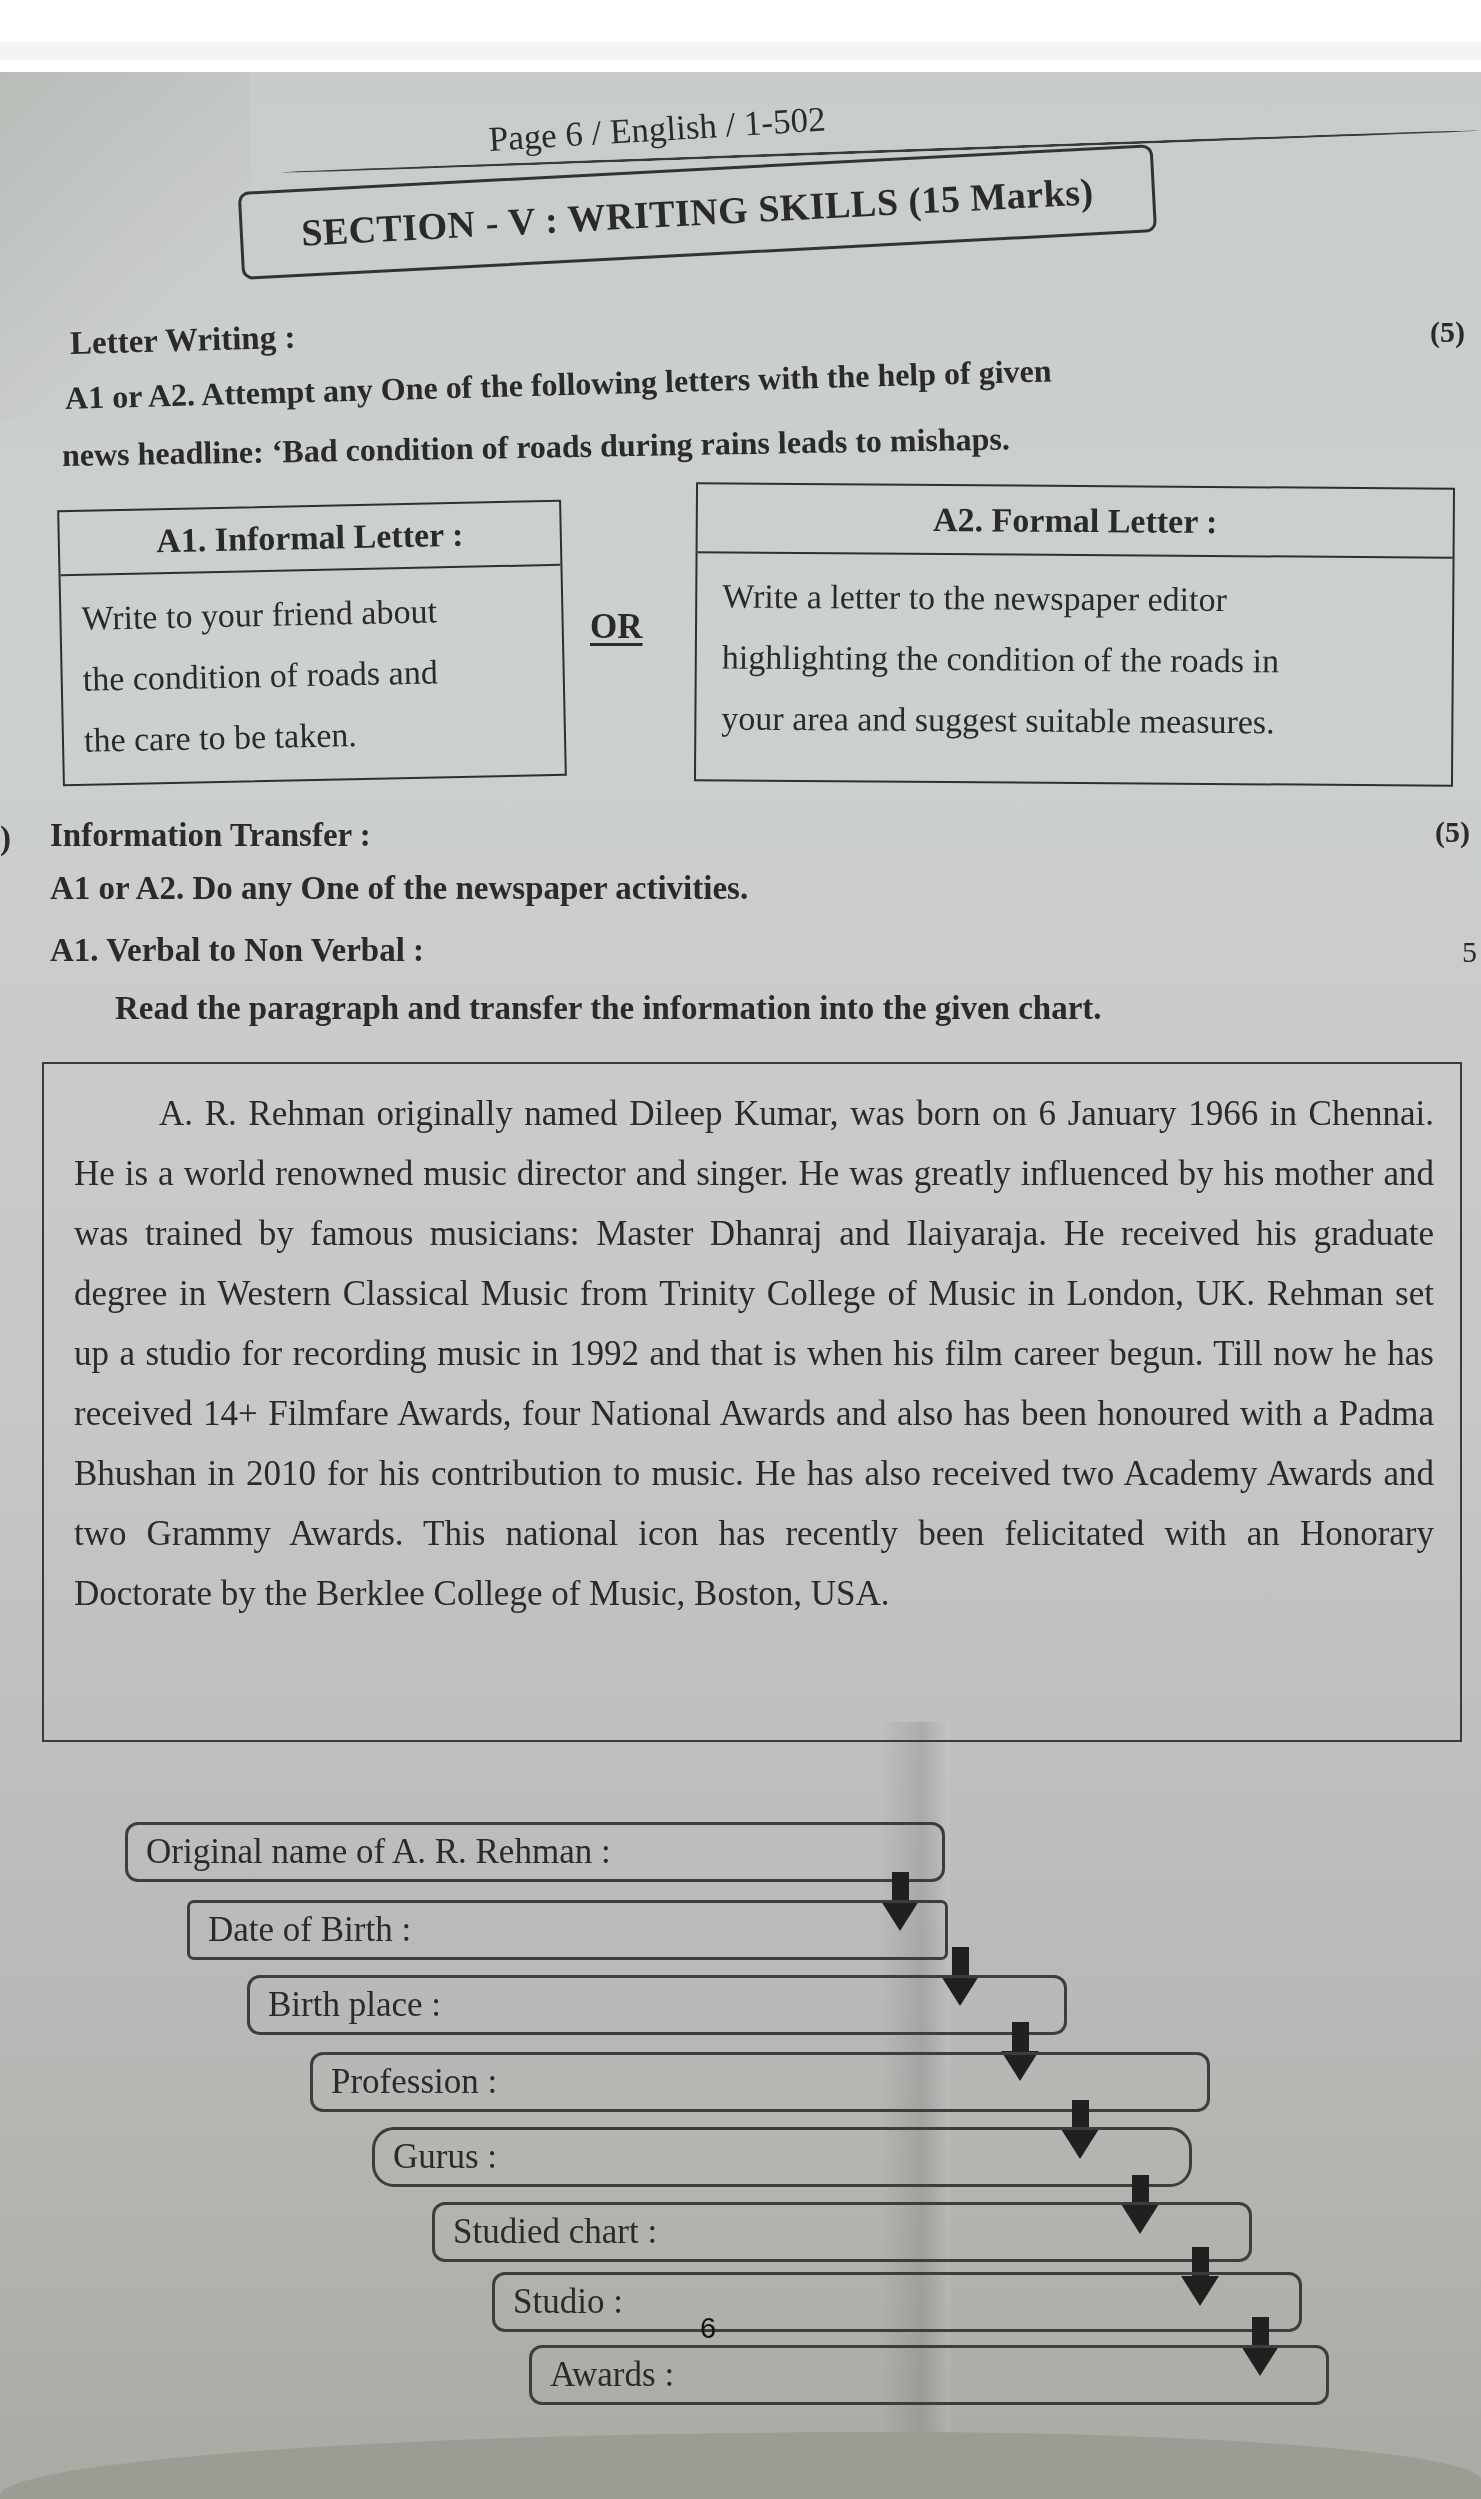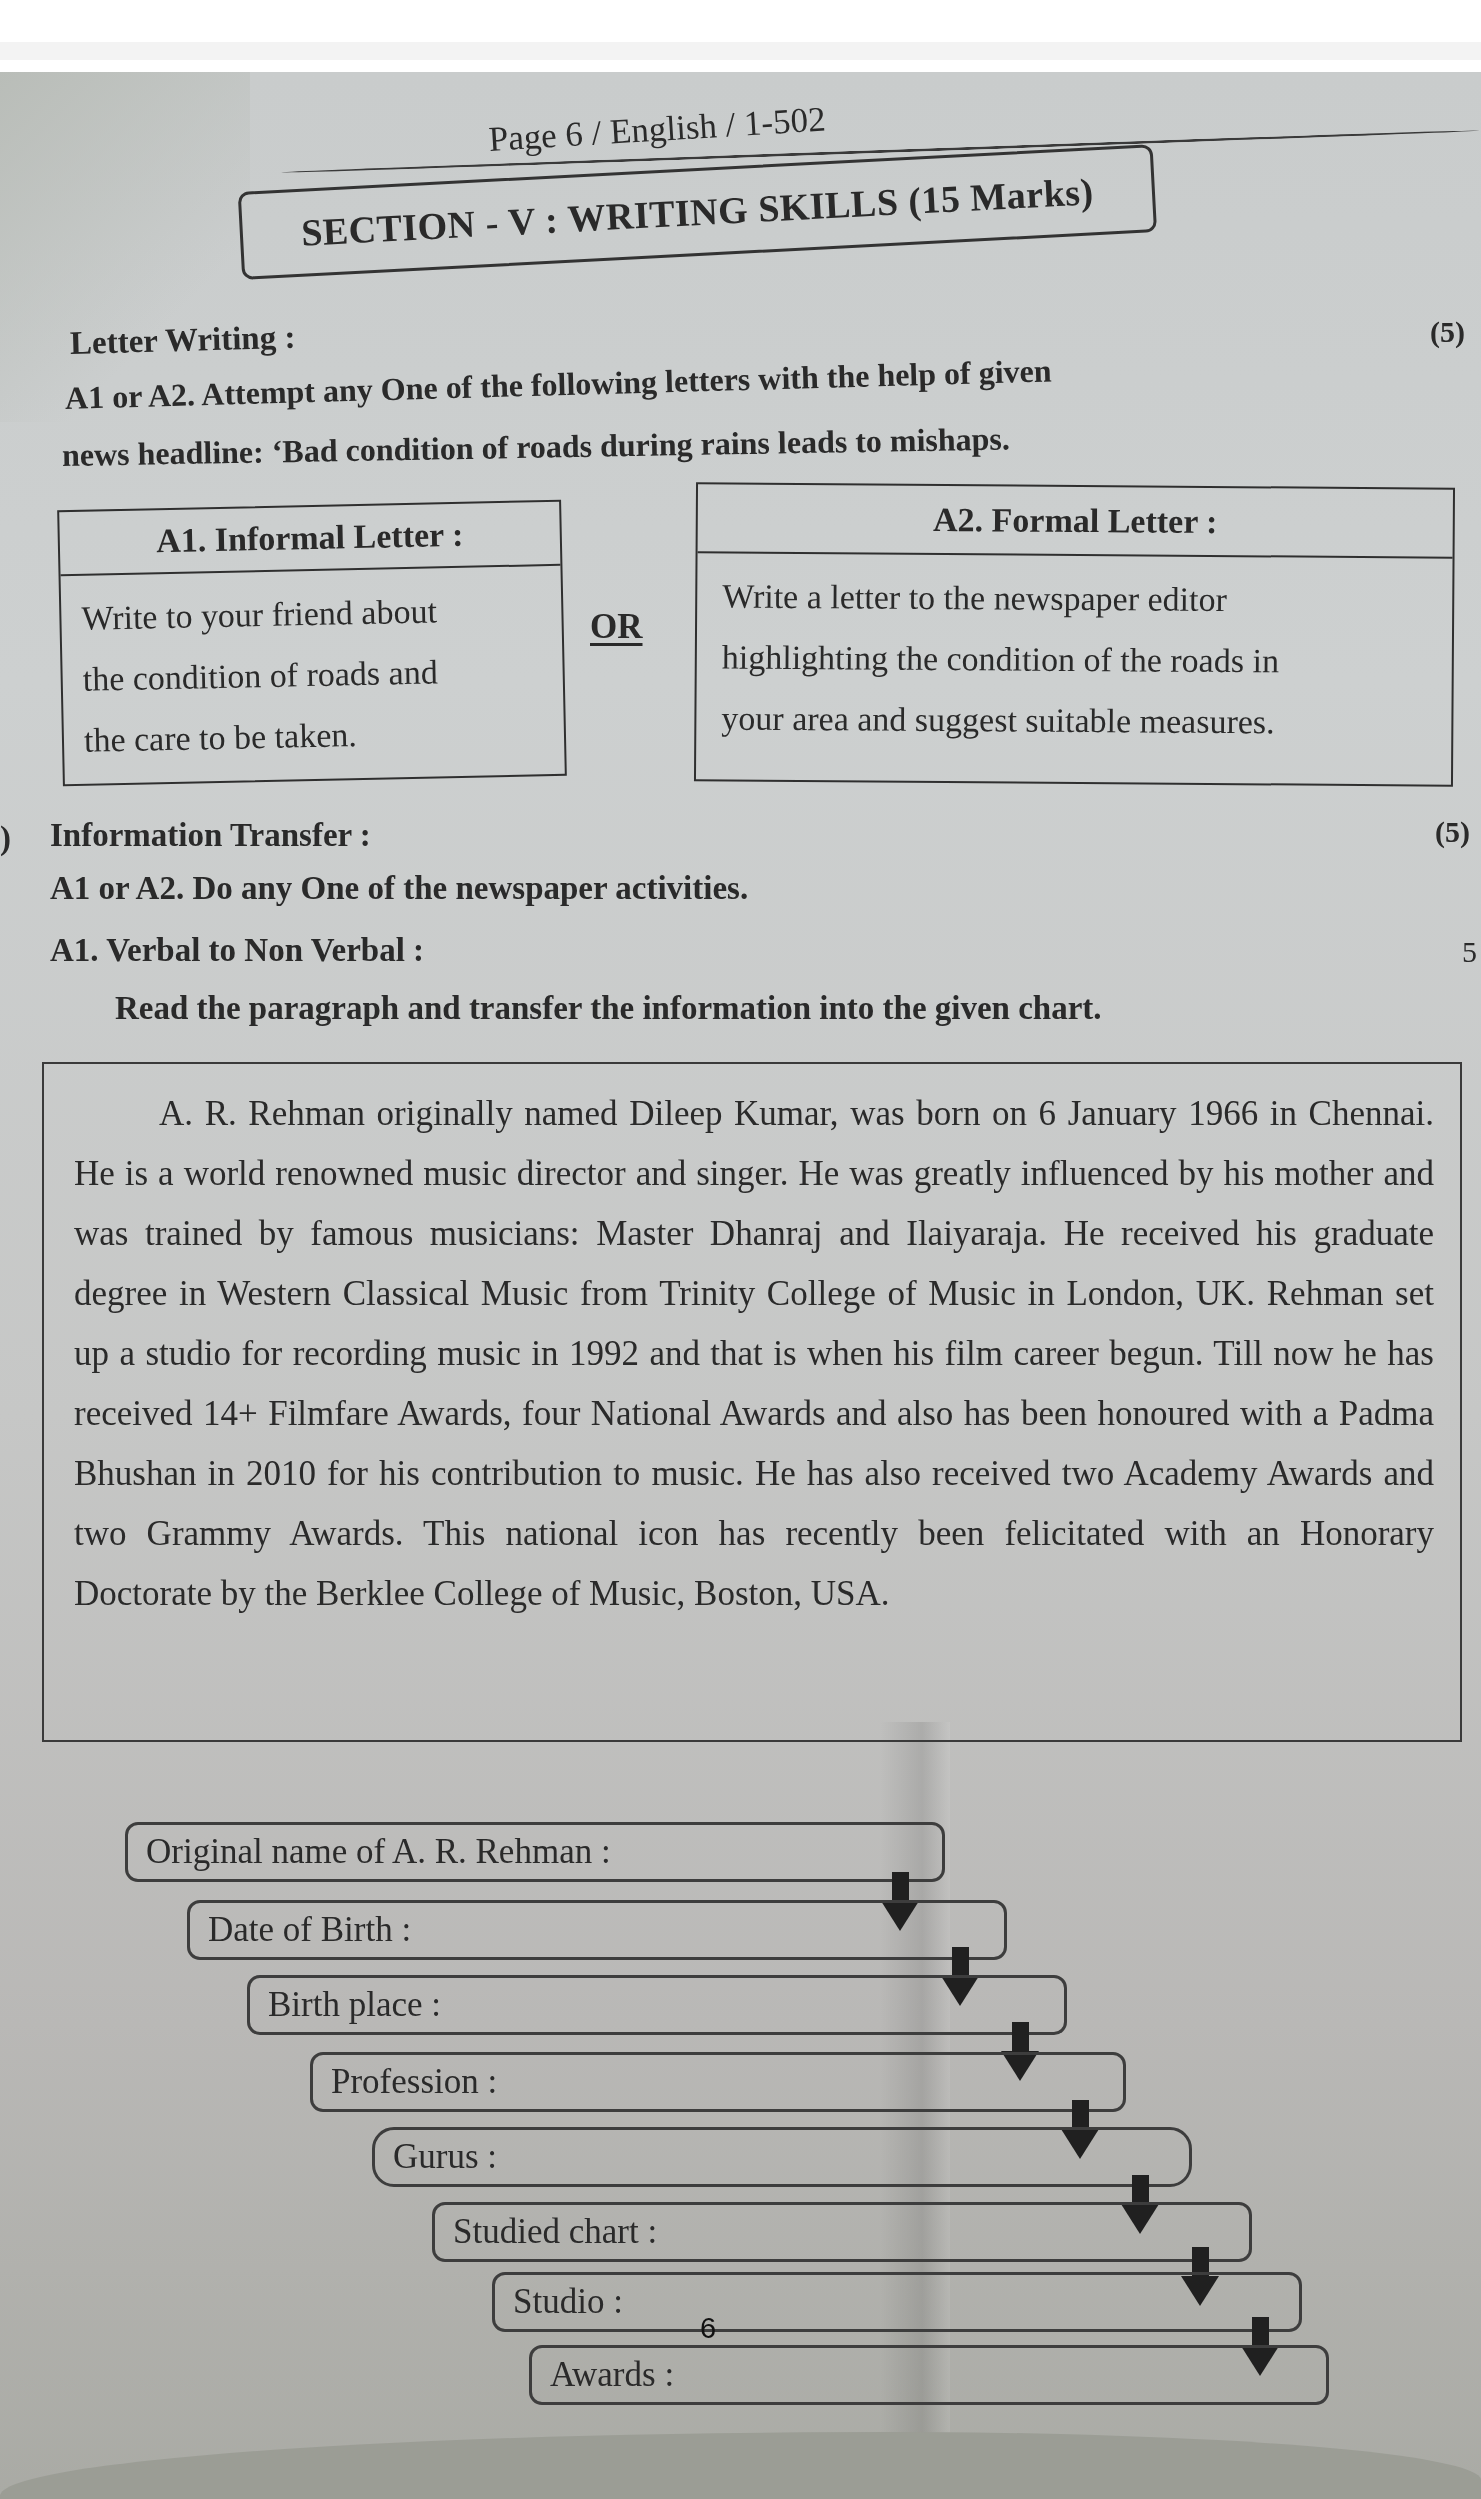--- a/index.html
+++ b/index.html
@@ -110,31 +110,31 @@
 <div class="abs para-box">
   <div class="para">A. R. Rehman originally named Dileep Kumar, was born on 6 January 1966 in Chennai. He is a world renowned music director and singer. He was greatly influenced by his mother and was trained by famous musicians: Master Dhanraj and Ilaiyaraja. He received his graduate degree in Western Classical Music from Trinity College of Music in London, UK. Rehman set up a studio for recording music in 1992 and that is when his film career begun. Till now he has received 14+ Filmfare Awards, four National Awards and also has been honoured with a Padma Bhushan in 2010 for his contribution to music. He has also received two Academy Awards and two Grammy Awards. This national icon has recently been felicitated with an Honorary Doctorate by the Berklee College of Music, Boston, USA.</div>
 </div>
 
 <div>
   <div class="chart-box" style="left:125px; top:1822px; width:820px;">
     <span>Original name of A. R. Rehman :</span>
   </div>
   <div class="arrow" style="left:892px; top:1872px;"></div>
 
-  <div class="chart-box" style="left:187px; top:1900px; width:820px;">
+  <div class="chart-box" style="left:187px; top:1900px; width:761px;border-radius:7px;">
     <span>Date of Birth :</span>
   </div>
   <div class="arrow" style="left:952px; top:1947px;"></div>
 
   <div class="chart-box" style="left:247px; top:1975px; width:820px;">
     <span>Birth place :</span>
   </div>
   <div class="arrow" style="left:1012px; top:2022px;"></div>
 
-  <div class="chart-box" style="left:310px; top:2052px; width:816px;text-align:center;">
+  <div class="chart-box" style="left:310px; top:2052px; width:900px;text-align:center;">
     <span>Profession :</span>
   </div>
   <div class="arrow" style="left:1072px; top:2100px;"></div>
 
   <div class="chart-box" style="left:372px; top:2127px; width:820px;border-radius:22px;">
     <span>Gurus :</span>
   </div>
   <div class="arrow" style="left:1132px; top:2175px;"></div>
 
   <div class="chart-box" style="left:432px; top:2202px; width:820px;">

